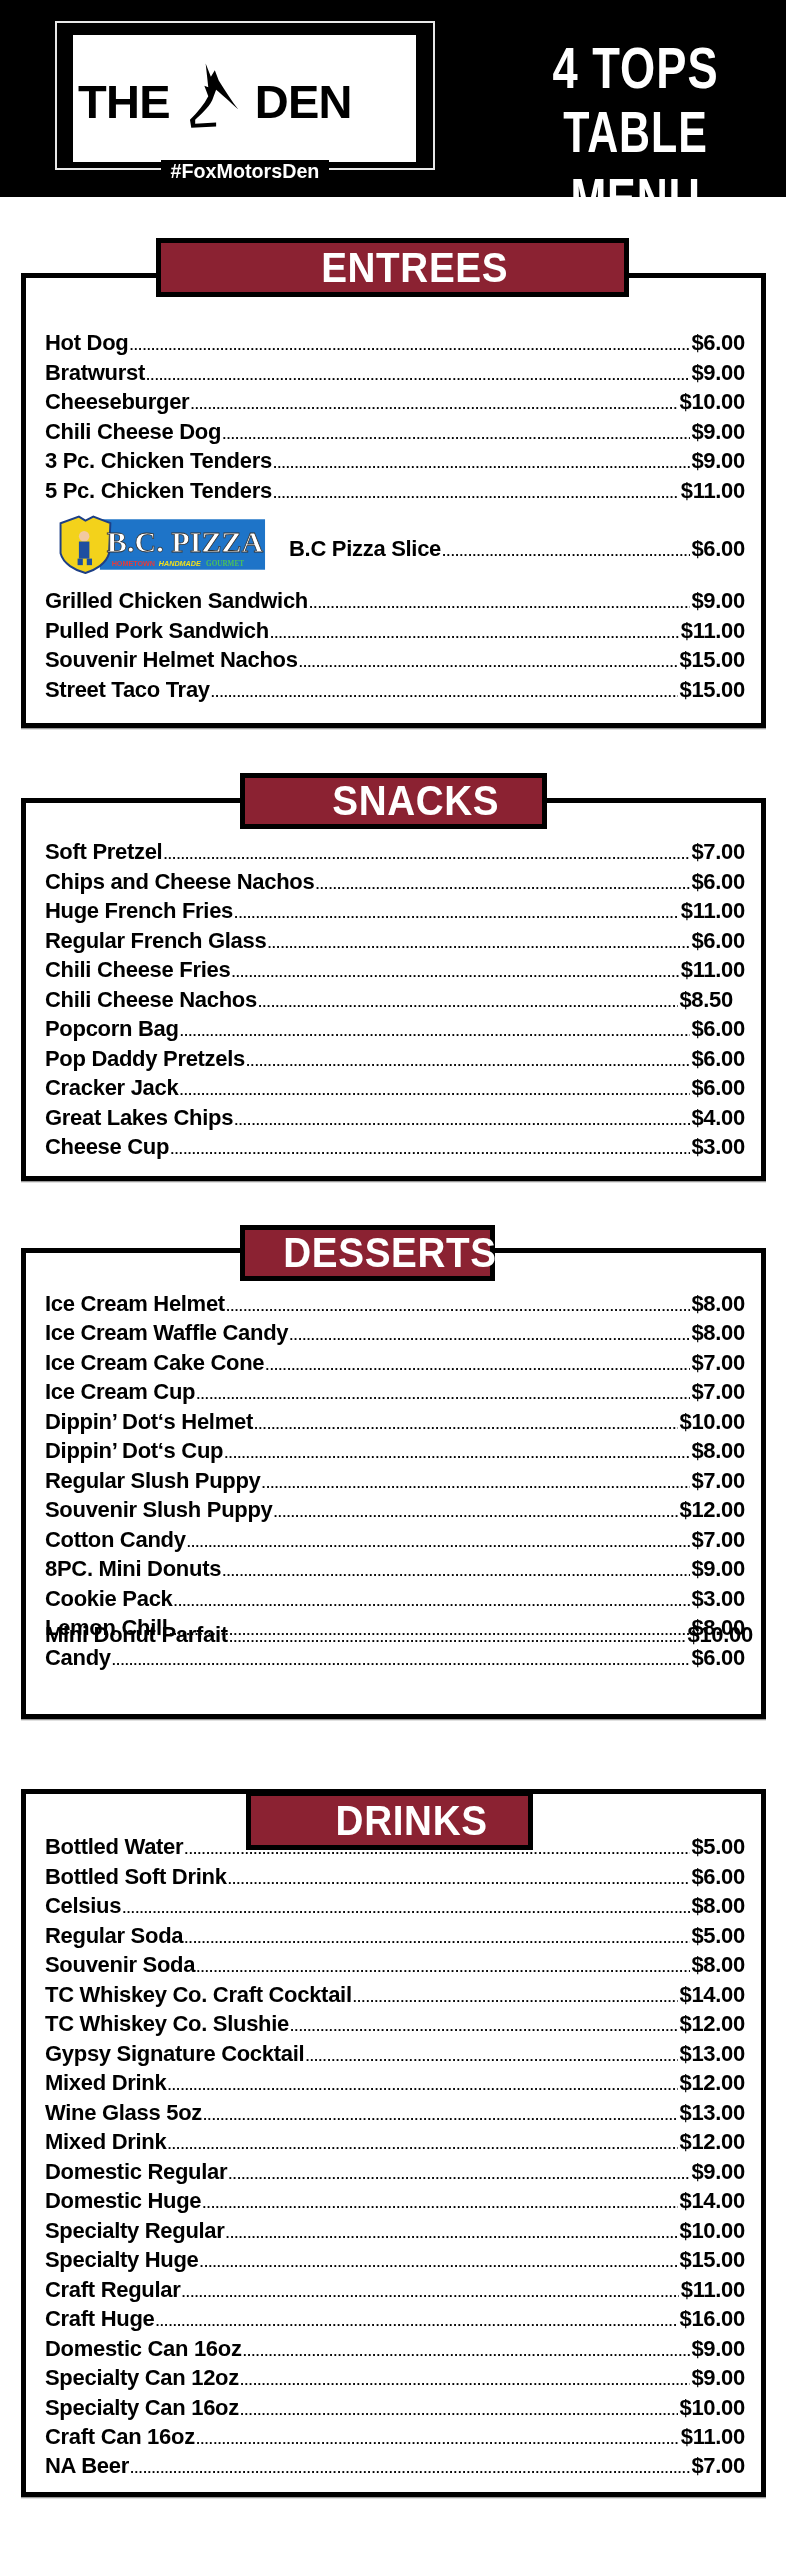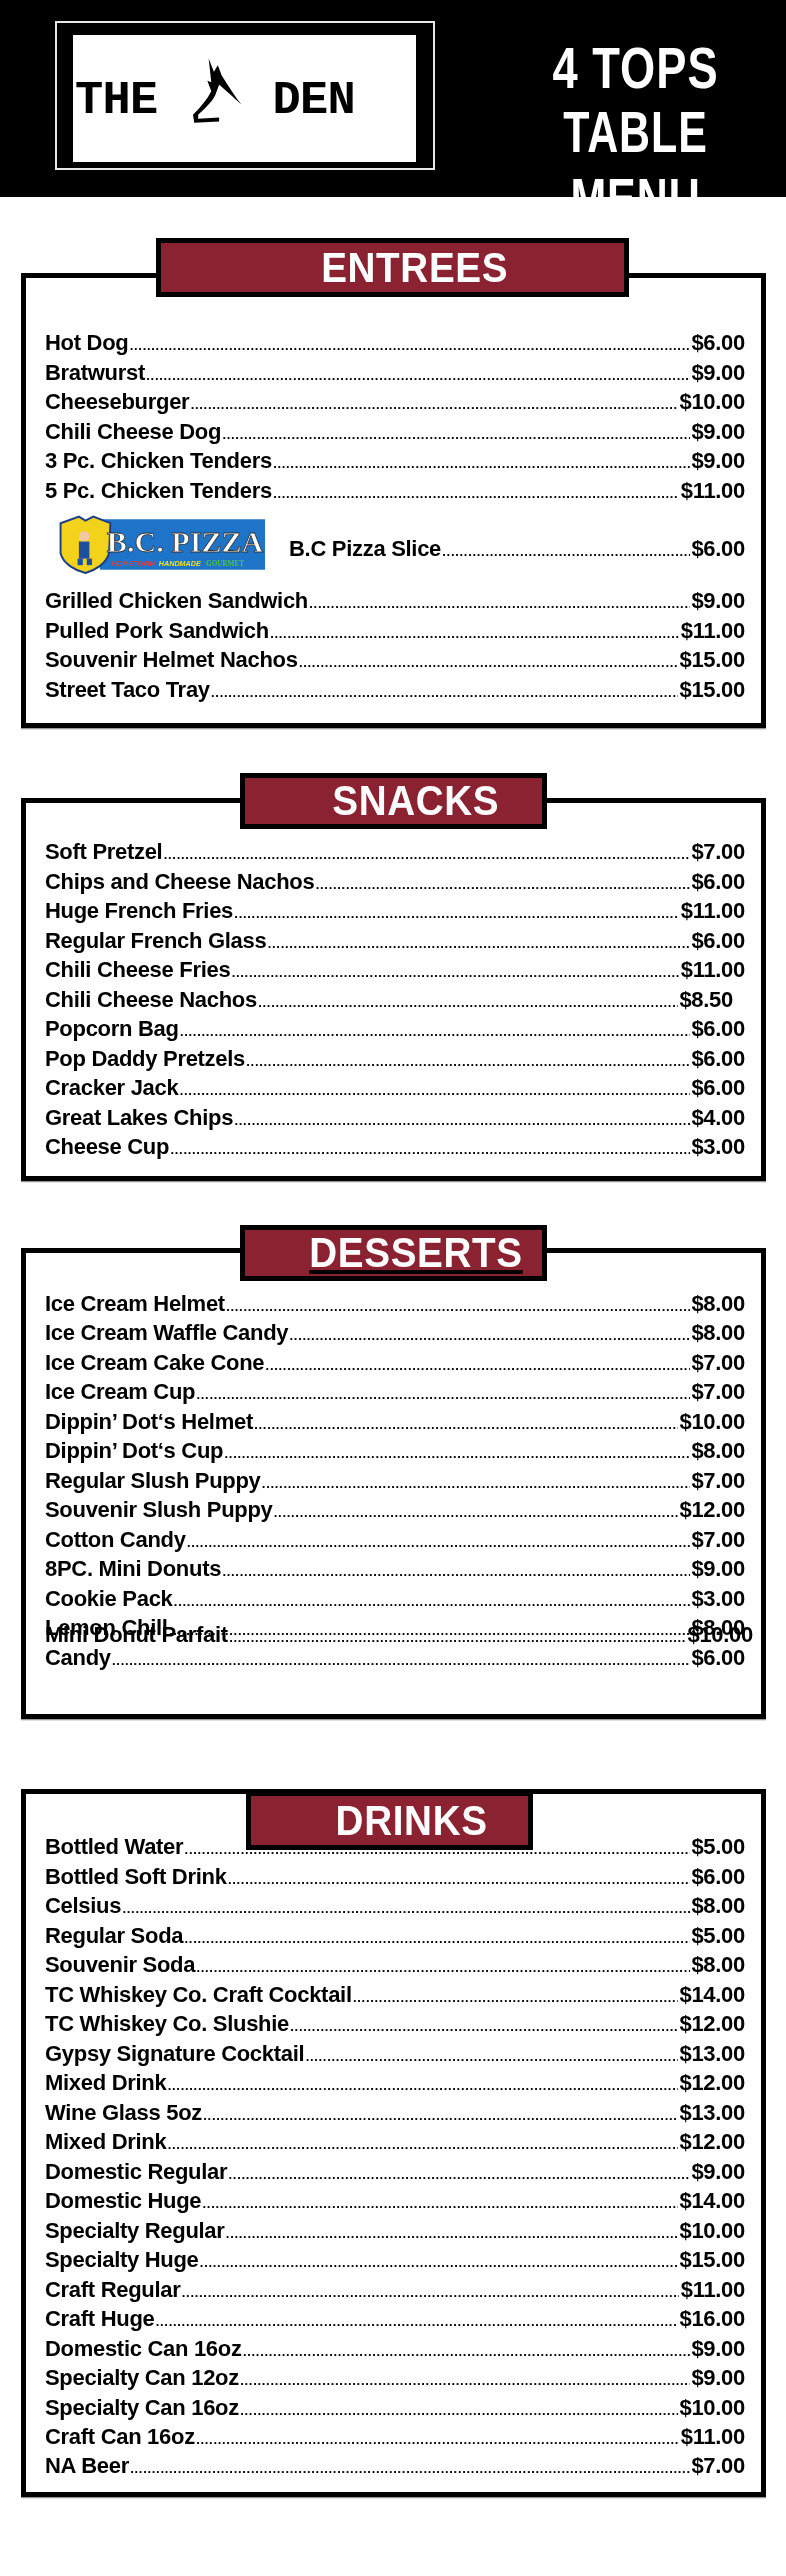--- a/index.html
+++ b/index.html
@@ -2,21 +2,21 @@
 <html style="font-size:10.5px"><head>
 <meta charset="utf-8">
 <style>
   html,body{margin:0;padding:0;}
   body{width:787px;height:2576px;background:#ffffff;position:relative;overflow:hidden;
        font-family:"Liberation Sans","DejaVu Sans",sans-serif;color:#000;}
   .header{position:absolute;left:0;top:0;width:787px;height:197px;background:#000;}
   .logo-outer{position:absolute;left:55px;top:21px;width:380px;height:149px;border:2px solid #e8e8e8;box-sizing:border-box;}
   .logo-inner{position:absolute;left:73px;top:35px;width:343px;height:127px;background:#fff;}
   .logo-text{position:absolute;left:0;top:39px;width:284px;text-align:center;
-       font-family:Liberation Mono, monospace;font-weight:bold;font-size:47px;letter-spacing:-0.7px;color:#000;}
+       font-family:Liberation Sans, sans-serif;font-weight:bold;font-size:47px;letter-spacing:-0.7px;color:#000;}
   .logo-text .gap{display:inline-block;width:60px;height:39px;vertical-align:middle;position:relative;}
   .fox{position:absolute;left:3.9px;top:-25px;width:55px;height:68px;}
   .hashtag-wrap{position:absolute;left:55px;top:160px;width:380px;text-align:center;}
   .hashtag{display:inline-block;background:#000;color:#fff;font-weight:bold;font-size:19.7px;padding:0 9.2px;letter-spacing:0px;}
   .title{position:absolute;left:498px;width:275px;text-align:center;color:#fff;font-weight:bold;
        font-family:"Liberation Sans Narrow","Liberation Sans",sans-serif;transform-origin:center top;}
   .title1{top:34px;font-size:58px;letter-spacing:1.3px;transform:scaleX(0.78);}
   .title2{top:98px;font-size:58px;letter-spacing:1.3px;transform:scaleX(0.74);}
 
   .section-box{position:absolute;left:21px;width:745px;border:5.2px solid #000;box-sizing:border-box;background:#fff;
@@ -42,20 +42,23 @@
   <div class="logo-inner">
     <div class="logo-text">
       <span>THE</span>
       <span class="gap">
         <svg class="fox" viewBox="0 0 84 104">
           <path d="M30 4 L38 24 L44 14 L50 30 C60 46 70 62 80 74 C66 62 56 52 46 44 L40 60 C34 72 22 82 14 90 L14 96 L46 94 L46 100 L8 102 L6 90 C18 78 28 66 34 54 L28 38 L34 40 L30 4 Z" fill="#000"></path>
         </svg>
       </span>
       <span>DEN</span>
     </div>
+  </div>
+  <div class="hashtag-wrap">
+    <span class="hashtag">#FoxMotorsDen</span>
   </div>
   <div class="title title1">4 TOPS</div>
   <div class="title title2">TABLE MENU</div>
 </div>
 
 <div class="section-box" style="top:273px;height:455px;"></div>
 <div class="tab" style="left:156px;top:238px;width:473px;height:59px;">
   <span>ENTREES</span>
 </div>
 <div class="rows" style="top:0;">
@@ -186,21 +189,21 @@
       <span class="price">$4.00</span>
     </div>
   <div class="row" style="top:1130px">
       <span class="name">Cheese Cup</span>
       <span class="dots"></span>
       <span class="price">$3.00</span>
     </div>
 </div>
 
 <div class="section-box" style="top:1248px;height:471px;"></div>
-<div class="tab" style="left:240px;top:1225px;width:307px;height:56px;text-decoration:underline;">
+<div class="tab" style="left:240px;top:1225px;width:255px;height:56px;">
   <span>DESSERTS</span>
 </div>
 <div class="rows" style="top:0;">
   <div class="row" style="top:1287px">
       <span class="name">Ice Cream Helmet</span>
       <span class="dots"></span>
       <span class="price">$8.00</span>
     </div>
   <div class="row" style="top:1316px">
       <span class="name">Ice Cream Waffle Candy</span>

